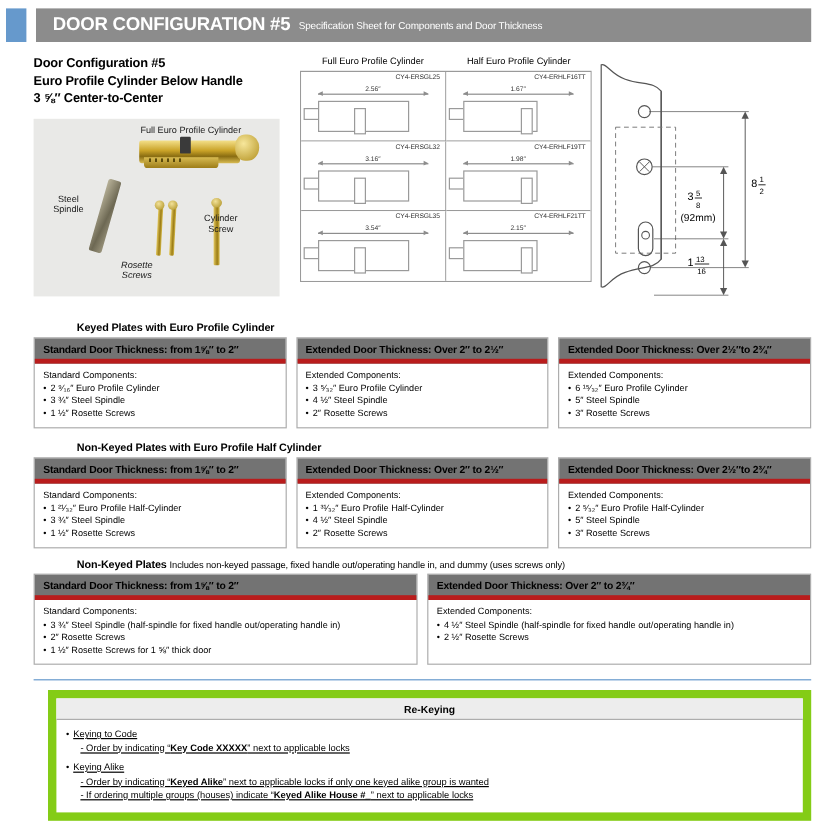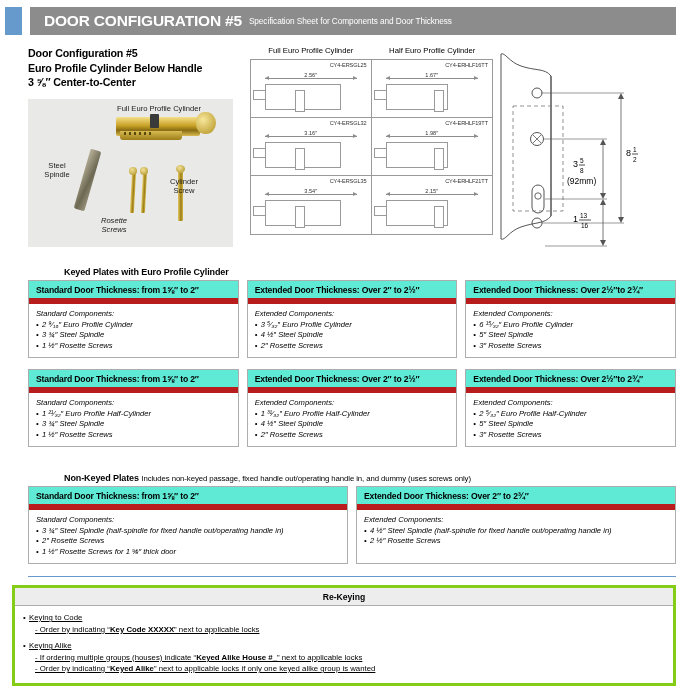--- a/index.html
+++ b/index.html
@@ -86,31 +86,31 @@
 
   
   .door-col { width: 145px; margin-left: 6px; position: relative; }
 
   
   .section { margin: 0 24px 0 28px; }
   .section-title { font-size: 9px; font-weight: bold; letter-spacing: -0.1px; margin-bottom: 3px; padding-left: 36px; }
   .section-title .light { font-weight: normal; font-size: 7.8px; }
   .boxrow { display: flex; gap: 8px; }
   .box { border: 1px solid #adadad; flex: 1; background: #fff; }
-  .box-head { background: #5eead4; border-bottom: 6px solid #b91c1c; padding: 3.5px 7px;
+  .box-head { background: #737373; border-bottom: 4px solid #b91c1c; padding: 3.5px 7px;
     font-size: 8.6px; font-weight: bold; letter-spacing: -0.15px; }
-  .box-body { padding: 5px 7px 6px 7px; font-style: italic; }
+  .box-body { padding: 5px 7px 6px 7px; }
   .box-body .lead { font-size: 7.6px; line-height: 10.5px; }
   .box-body ul { margin: 0; padding: 0; list-style: none; }
   .box-body li { font-size: 7.6px; line-height: 10.5px; position: relative; padding-left: 6px; }
   .box-body li::before { content: "\2022"; position: absolute; left: 0; }
 
   
   .rekey-rule { margin: 12px 24px 0 28px; border-top: 1.4px solid #6699cc; }
-  .rekey-box { margin: 8px 24px 0 12px; border: 3px solid #84cc16; }
+  .rekey-box { margin: 8px 24px 0 40px; border: 7px solid #84cc16; }
   .rekey-head { background: #ededed; border-bottom: 1px solid #adadad; padding: 3.5px 7px;
     font-size: 8.6px; font-weight: bold; text-align: center; }
   .rekey-head-inner { display: inline-block; width: 200px; }
   .rekey-body { padding: 6px 8px 8px 8px; text-decoration: underline; }
   .rk-item { font-size: 7.8px; line-height: 11.5px; position: relative; padding-left: 6px; }
   .rk-item::before { content: "\2022"; position: absolute; left: 0; }
   .rk-sub { font-size: 7.8px; line-height: 11.5px; padding-left: 12px; }
   .rk-sub b { font-weight: bold; }
   .rk-gap { height: 5px; }
 </style>
@@ -293,20 +293,21 @@
           <li>6 ¹⁵⁄₃₂″ Euro Profile Cylinder</li>
           <li>5″ Steel Spindle</li>
           <li>3″ Rosette Screws</li>
         </ul>
       </div>
     </div>
   </div>
 </div>
 
 <div class="section" style="margin-top:11px;">
+  <div class="section-title">Non-Keyed Plates with Euro Profile Half Cylinder</div>
   <div class="boxrow">
     <div class="box">
       <div class="box-head">Standard Door Thickness: from 1⅝″ to 2″</div>
       <div class="box-body">
         <div class="lead">Standard Components:</div>
         <ul>
           <li>1 ²¹⁄₃₂″ Euro Profile Half-Cylinder</li>
           <li>3 ¾″ Steel Spindle</li>
           <li>1 ½″ Rosette Screws</li>
         </ul>
@@ -330,21 +331,21 @@
         <ul>
           <li>2 ⁵⁄₃₂″ Euro Profile Half-Cylinder</li>
           <li>5″ Steel Spindle</li>
           <li>3″ Rosette Screws</li>
         </ul>
       </div>
     </div>
   </div>
 </div>
 
-<div class="section" style="margin-top:26px;">
+<div class="section" style="margin-top:8px;">
   <div class="section-title">
     <span>Non-Keyed Plates</span>
     <span class="light">Includes non-keyed passage, fixed handle out/operating handle in, and dummy (uses screws only)</span>
   </div>
   <div class="boxrow">
     <div class="box">
       <div class="box-head">Standard Door Thickness: from 1⅝″ to 2″</div>
       <div class="box-body">
         <div class="lead">Standard Components:</div>
         <ul>
@@ -370,16 +371,16 @@
 <div class="rekey-rule"></div>
 <div class="rekey-box">
   <div class="rekey-head">
     <span class="rekey-head-inner">Re-Keying</span>
   </div>
   <div class="rekey-body">
     <div class="rk-item">Keying to Code</div>
     <div class="rk-sub"><span>- Order by indicating “</span><b>Key Code XXXXX</b><span>” next to applicable locks</span></div>
     <div class="rk-gap"></div>
     <div class="rk-item">Keying Alike</div>
+    <div class="rk-sub"><span>- Order by indicating “</span><b>Keyed Alike</b><span>” next to applicable locks if only one keyed alike group is wanted</span></div>
     <div class="rk-sub"><span>- If ordering multiple groups (houses) indicate “</span><b>Keyed Alike House #_</b><span>” next to applicable locks</span></div>
-    <div class="rk-sub"><span>- Order by indicating “</span><b>Keyed Alike</b><span>” next to applicable locks if only one keyed alike group is wanted</span></div>
   </div>
 </div>
 
 </body></html>

